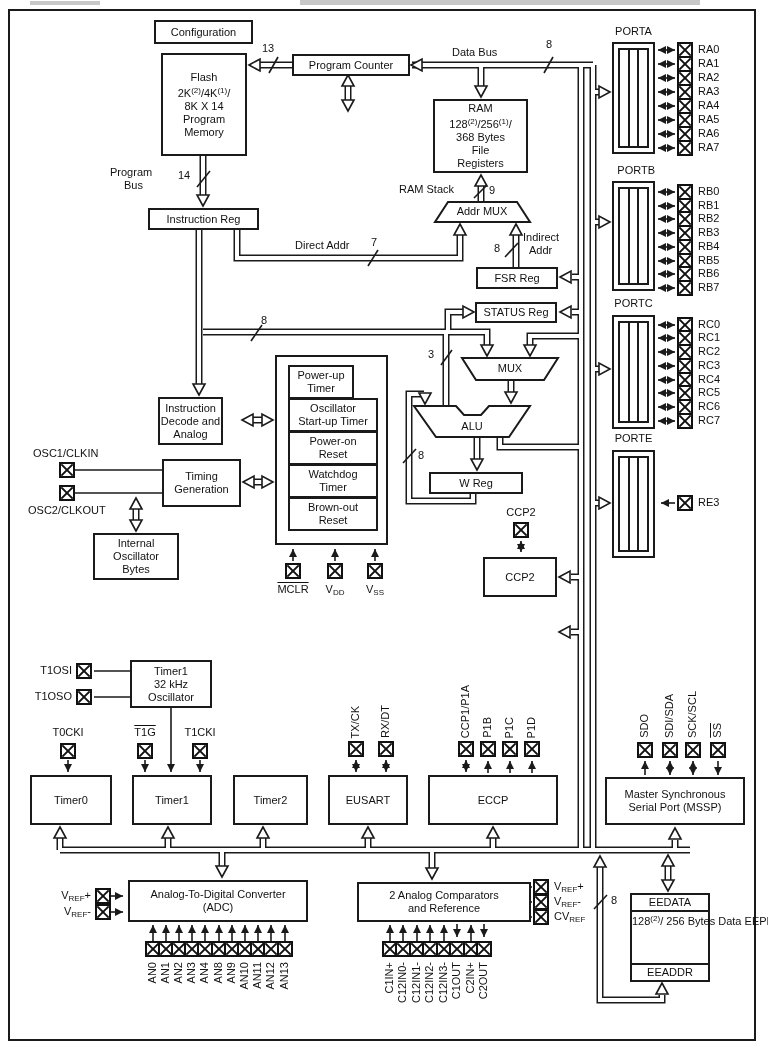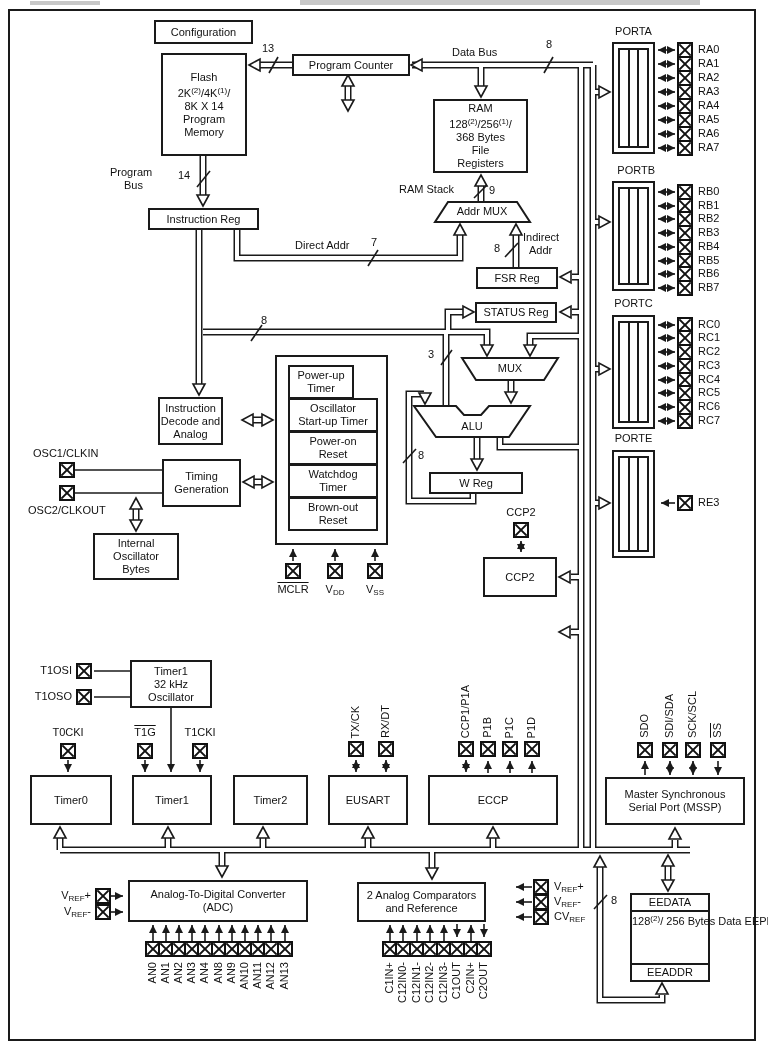--- a/index.html
+++ b/index.html
@@ -313,21 +313,21 @@
     </div>
   <div class="box" style="left:128px;top:880px;width:180px;height:42px">
     <span>Analog-To-Digital Converter</span>
     <span>(ADC)</span>
   </div>
 
   <div class="box" style="left:605px;top:777px;width:140px;height:48px">
     <span>Master Synchronous</span>
     <span>Serial Port (MSSP)</span>
   </div>
-  <div class="box" style="left:357px;top:882px;width:129px;height:40px">
+  <div class="box" style="left:357px;top:882px;width:174px;height:40px">
     <span>2 Analog Comparators</span>
     <span>and Reference</span>
   </div>
 
   <div class="box" style="left:630px;top:893px;width:80px;height:89px"></div>
   <div class="box" style="left:630px;top:893px;width:80px;height:19px">
     <span>EEDATA</span>
   </div>
   <div class="box" style="left:630px;top:963px;width:80px;height:19px">
     <span>EEADDR</span>

